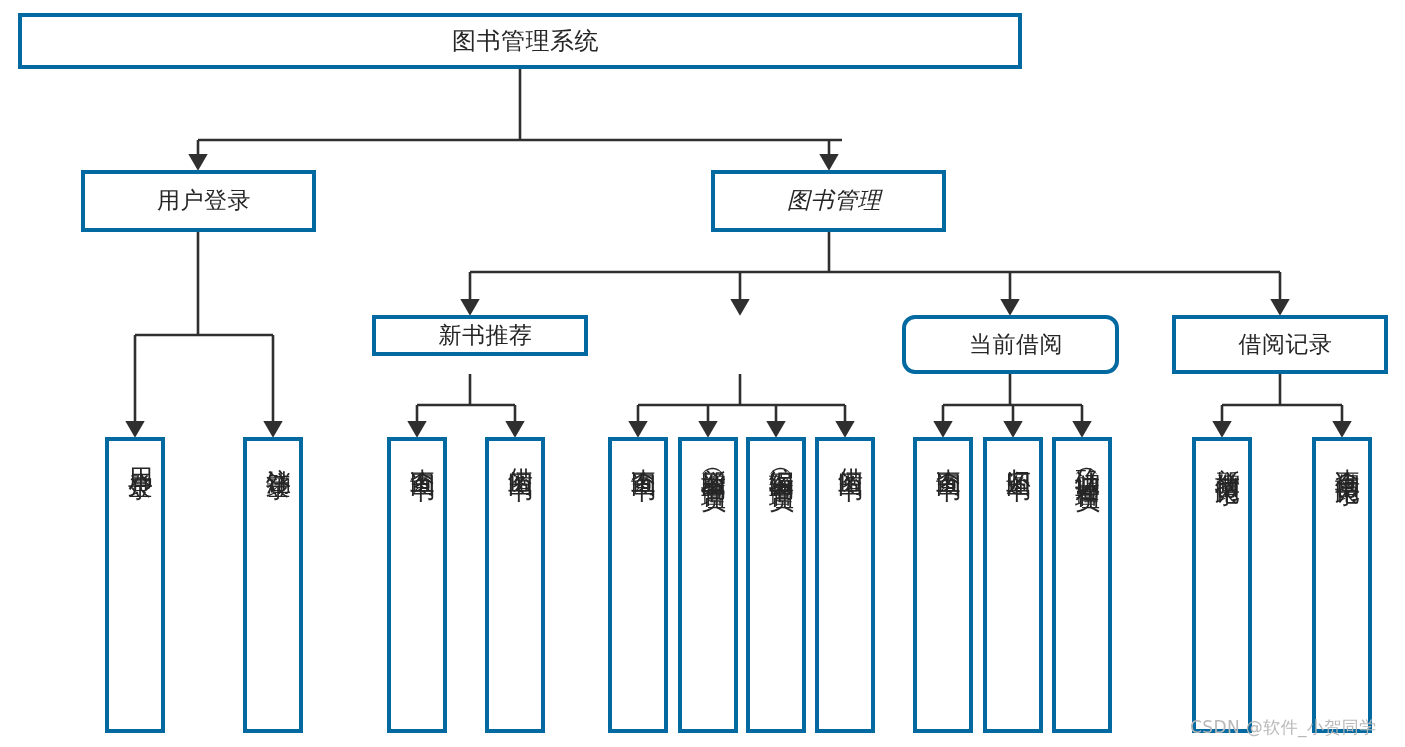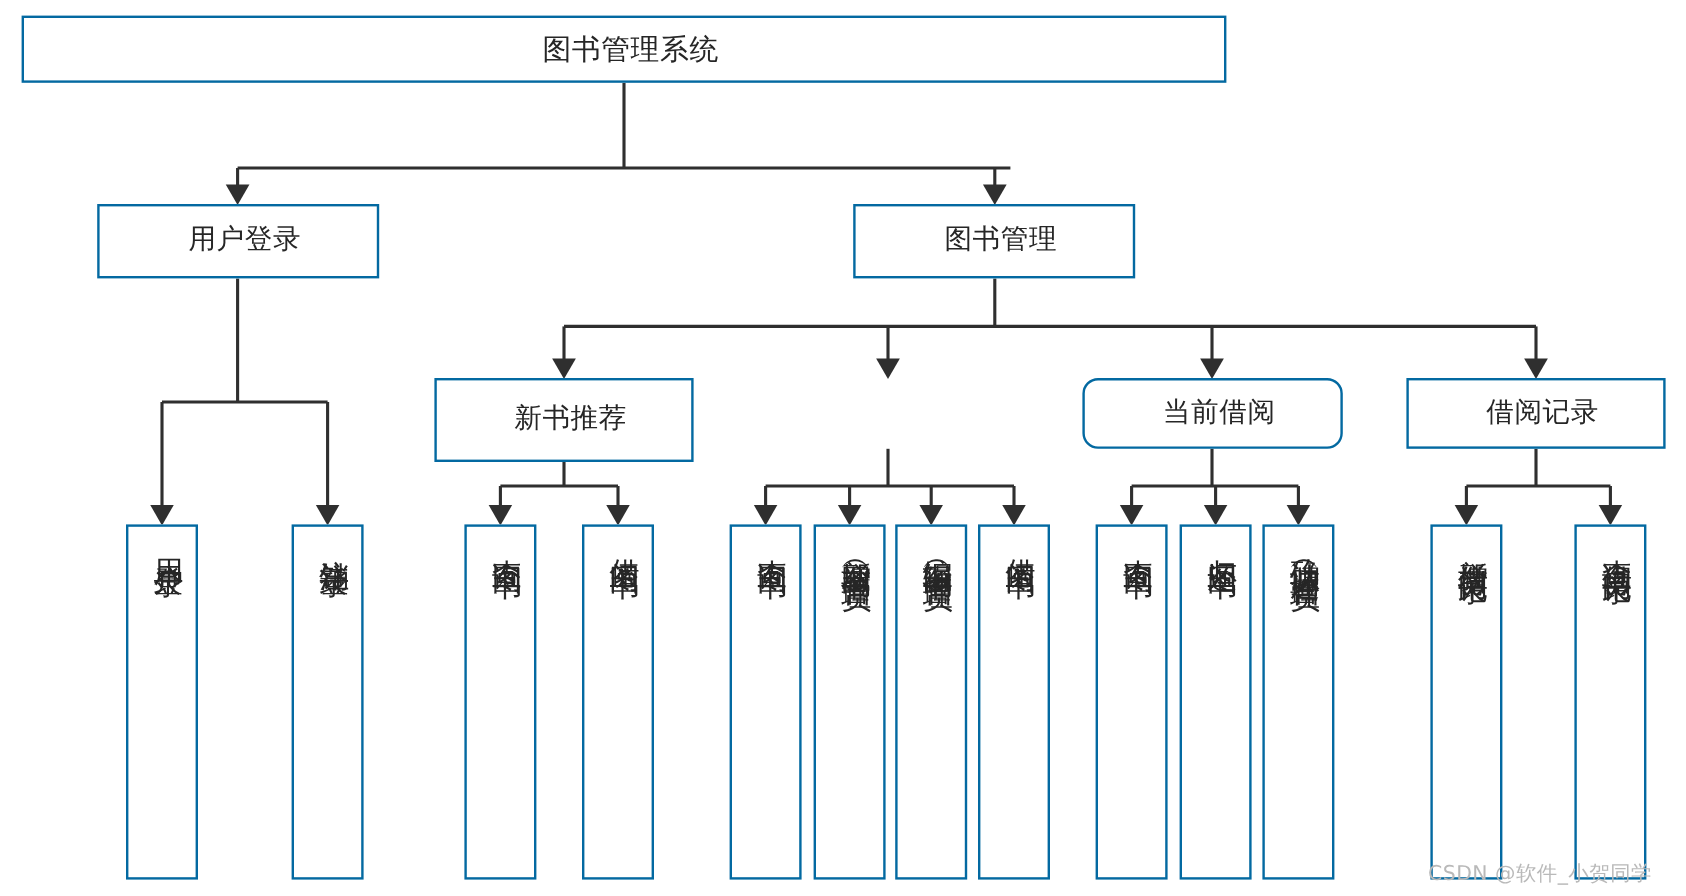--- a/index.html
+++ b/index.html
@@ -24,21 +24,21 @@
     left: 0;
     top: 0;
     width: 1405px;
     height: 747px;
     pointer-events: none;
   }
   .node {
     position: absolute;
     box-sizing: border-box;
     background: #ffffff;
-    border: 2px solid #0369a1;
+    border: 4px solid #0369a1;
     display: flex;
     align-items: center;
     justify-content: center;
     text-align: center;
     color: #262626;
     padding-left: 11px;
   }
   .node-label {
     display: block;
     line-height: 1.12;
@@ -123,25 +123,25 @@
     </g>
   </svg>
 
   <div class="node horizontal root" style="left:18px; top:13px; width:1004px; height:56px;">
     <span class="node-label">图书管理系统</span>
   </div>
 
   <div class="node horizontal" style="left:81px; top:170px; width:235px; height:62px;">
     <span class="node-label">用户登录</span>
   </div>
-  <div class="node horizontal" style="left:711px; top:170px; width:235px; height:62px;">
+  <div class="node horizontal" style="left:711px; top:170px; width:235px; height:62px;font-style:italic;">
     <span class="node-label">图书管理</span>
   </div>
 
-  <div class="node horizontal" style="left:362px; top:315px; width:216px; height:70px;">
+  <div class="node horizontal" style="left:372px; top:315px; width:216px; height:41px;">
     <span class="node-label">新书推荐</span>
   </div>
   <div class="node horizontal" style="left:902px; top:315px; width:217px; height:59px;border-radius:13px;">
     <span class="node-label">当前借阅</span>
   </div>
   <div class="node horizontal" style="left:1172px; top:315px; width:216px; height:59px;">
     <span class="node-label">借阅记录</span>
   </div>
 
   <div class="node vertical" style="left:105px; top:437px; width:60px; height:296px;">

